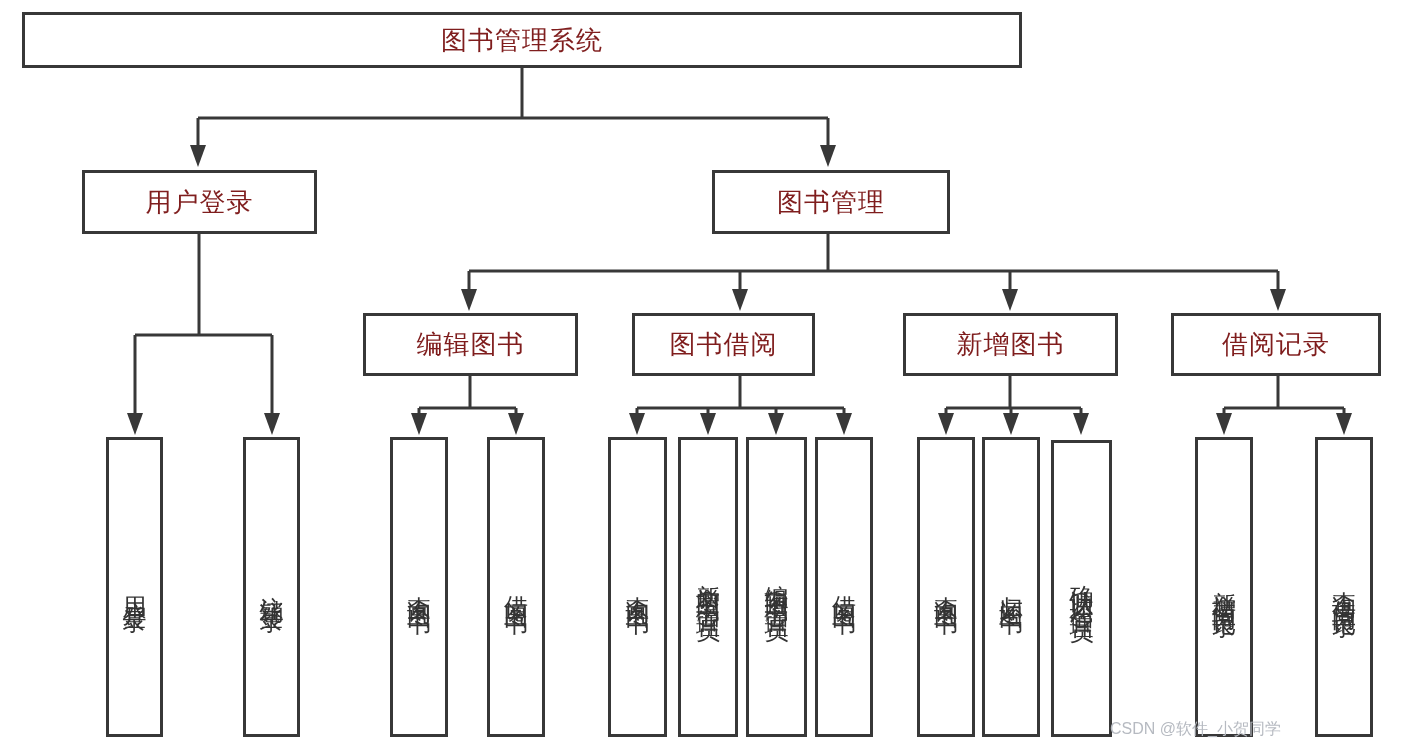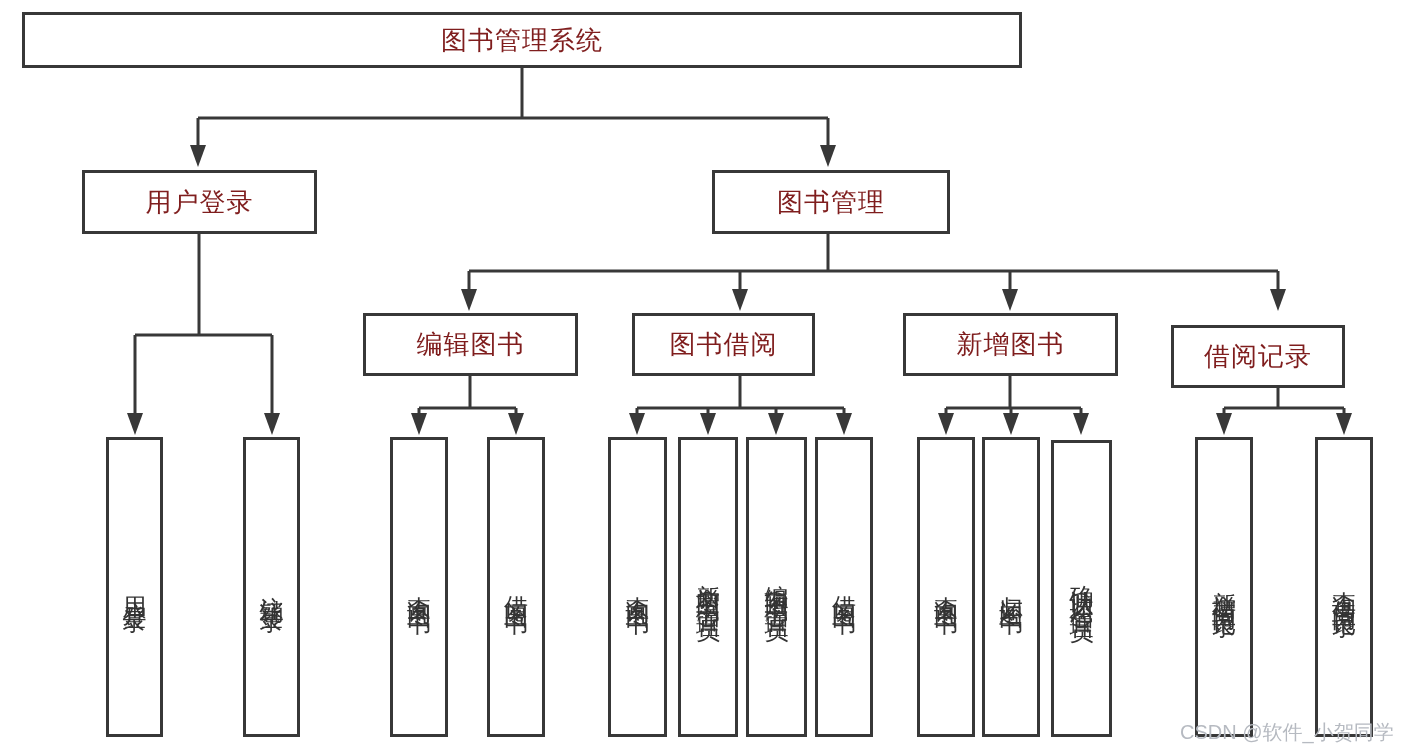--- a/index.html
+++ b/index.html
@@ -43,24 +43,24 @@
   svg.connectors {
     position: absolute;
     left: 0; top: 0;
     width: 1405px;
     height: 747px;
   }
   svg.connectors path { stroke: #383838; stroke-width: 3; fill: none; }
   svg.connectors polygon { fill: #383838; stroke: none; }
   .watermark {
     position: absolute;
-    left: 1180px;
+    left: 1110px;
     top: 719px;
     width: 222px;
-    font-size: 20px;
+    font-size: 16px;
     color: #b6bac1;
     white-space: nowrap;
     z-index: 5;
   }
 </style>
 </head>
 <body>
 
 <div class="canvas">
 
@@ -115,21 +115,21 @@
   </svg>
 
   <div class="hbox" style="left:22px; top:12px; width:1000px; height:56px;">图书管理系统</div>
 
   <div class="hbox" style="left:82px; top:170px; width:235px; height:64px;">用户登录</div>
   <div class="hbox" style="left:712px; top:170px; width:238px; height:64px;">图书管理</div>
 
   <div class="hbox" style="left:363px; top:313px; width:215px; height:63px;">编辑图书</div>
   <div class="hbox" style="left:632px; top:313px; width:183px; height:63px;">图书借阅</div>
   <div class="hbox" style="left:903px; top:313px; width:215px; height:63px;">新增图书</div>
-  <div class="hbox" style="left:1171px; top:313px; width:174px; height:63px;margin-top:12px;">借阅记录</div>
+  <div class="hbox" style="left:1171px; top:313px; width:210px; height:63px;">借阅记录</div>
 
   <div class="vbox" style="left:106px; top:437px; width:57px; height:300px;">用户登录</div>
   <div class="vbox" style="left:243px; top:437px; width:57px; height:300px;">注销登录</div>
 
   <div class="vbox" style="left:390px; top:437px; width:58px; height:300px;">查询图书</div>
   <div class="vbox" style="left:487px; top:437px; width:58px; height:300px;">借阅图书</div>
 
   <div class="vbox" style="left:608px; top:437px; width:59px; height:300px;">查询图书</div>
   <div class="vbox" style="left:678px; top:437px; width:60px; height:300px;">新增图书（管理员）</div>
   <div class="vbox" style="left:746px; top:437px; width:61px; height:300px;">编辑图书（管理员）</div>

